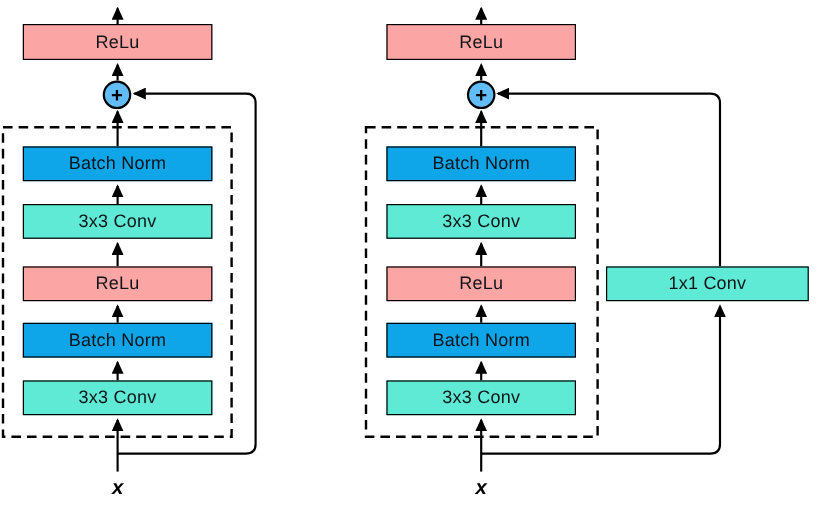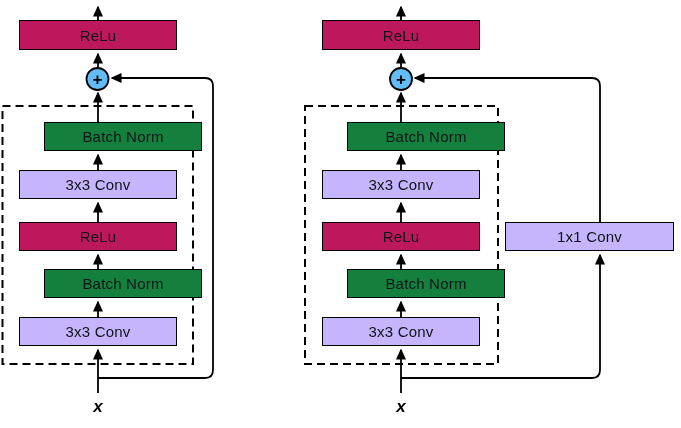--- a/index.html
+++ b/index.html
@@ -21,23 +21,23 @@
     box-sizing: border-box;
     border: 1.5px solid #000000;
     display: flex;
     align-items: center;
     justify-content: center;
     font-size: 15px;
     color: #101418;
     letter-spacing: 0.2px;
     z-index: 2;
   }
-  .fill-medium { background: #be185d; }
-  .fill-light  { background: #c4b5fd; }
-  .fill-white  { background: #15803d; margin-left: 25px; }
+  .fill-medium { background: #fca5a5; }
+  .fill-light  { background: #5eead4; }
+  .fill-white  { background: #0ea5e9; }
   .xlabel {
     position: absolute;
     width: 40px;
     text-align: center;
     font-style: italic;
     font-weight: bold;
     font-size: 17px;
     color: #000000;
     z-index: 2;
   }

